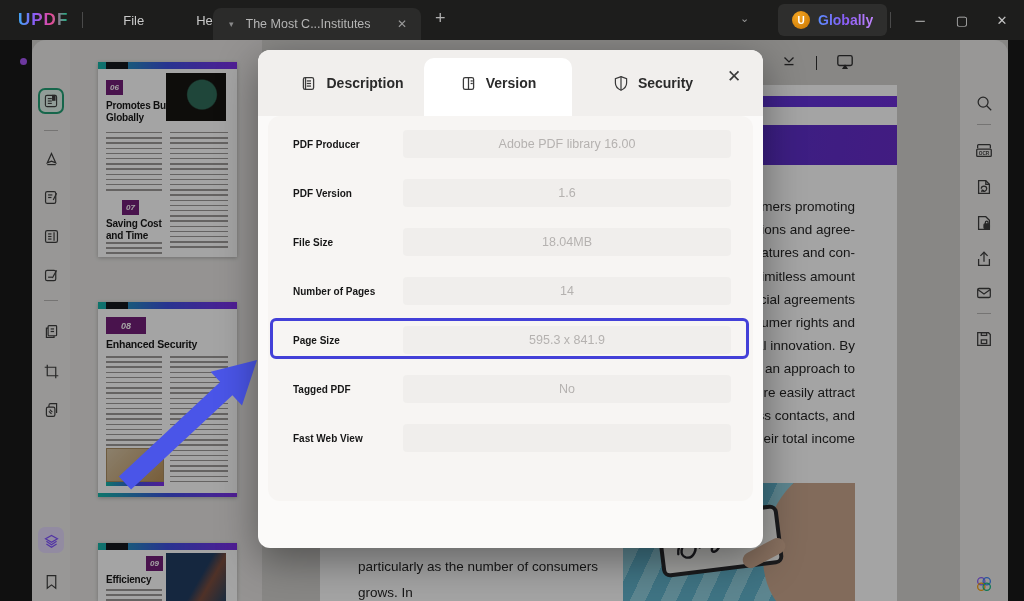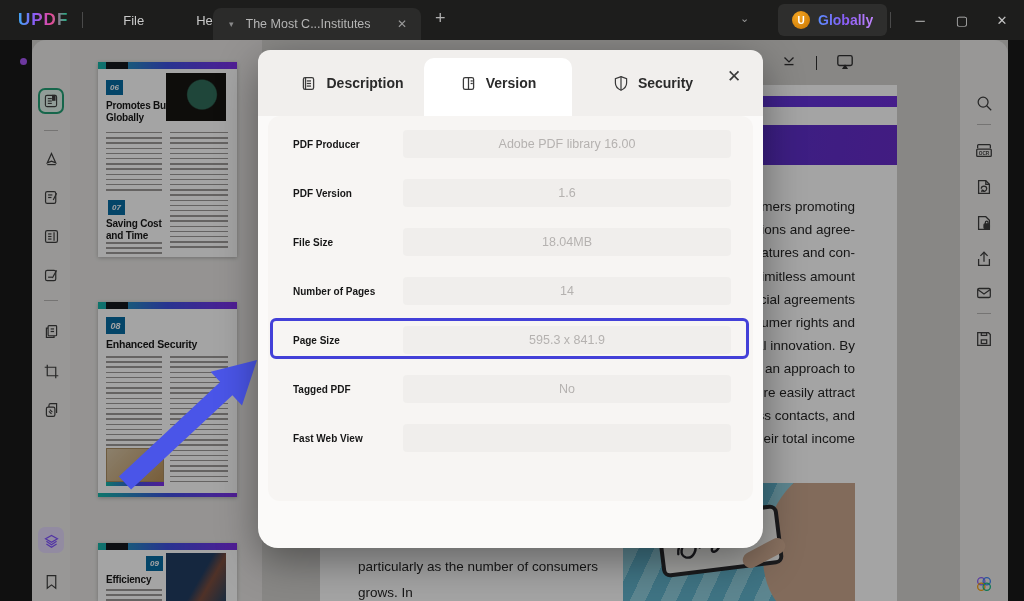--- a/index.html
+++ b/index.html
@@ -56,21 +56,21 @@
   .sel-purple svg { stroke:#7c4dff; }
 
   
   .thumb-panel { position:absolute; left:70px; top:40px; width:192px; height:561px;
     background:#e7e5e3; }
   .thumb { position:absolute; left:28px; width:139px; background:#fff;
     box-shadow:0 1px 4px rgba(0,0,0,.25); overflow:hidden; }
   .grad-bar { background:linear-gradient(90deg,#12b5a5,#3b4de0,#7c2ae8); }
   .thumb-head { position:relative; height:7px; }
   .thumb-logo { position:absolute; left:8px; top:0; width:22px; height:7px; background:#101418; }
-  .numbox { position:absolute; background:#0369a1; color:#fff; font-style:italic;
+  .numbox { position:absolute; background:#701a75; color:#fff; font-style:italic;
     font-weight:bold; font-size:8px; display:flex; align-items:center; justify-content:center; }
   .thumb-title { position:absolute; font-weight:800; color:#141414; line-height:1.18;
     letter-spacing:-0.2px; }
   .fakelines { position:absolute; background:repeating-linear-gradient(
     to bottom, #9b9997 0 1.5px, transparent 1.5px 5.2px); }
   .page-num { position:absolute; width:139px; left:28px; text-align:center;
     font-size:14px; color:#1c1c1c; }
 
   
   .doc-toolbar-icons { position:absolute; top:52px; z-index:4; display:flex;
@@ -97,21 +97,21 @@
     background:#caa58c; border-radius:50% 40% 40% 50%; transform:rotate(18deg); }
   .finger { position:absolute; left:118px; top:62px; width:46px; height:16px;
     background:#d4af94; border-radius:8px; transform:rotate(-28deg); }
 
   
   .overlay { position:absolute; left:0; top:40px; width:1024px; height:561px;
     background:rgba(8,8,8,0.37); z-index:10; }
   .arrow-svg { position:absolute; left:0; top:0; z-index:20; pointer-events:none; }
 
   .dialog { position:absolute; left:258px; top:50px; width:505px; height:498px;
-    background:#fbfaf9; border-radius:20px; z-index:30;
+    background:#fbfaf9; border-radius:12px; z-index:30;
     box-shadow:0 12px 40px rgba(0,0,0,.4); }
   .dlg-strip { position:absolute; left:0; top:0; width:505px; height:66px;
     background:#f1efed; border-radius:12px 12px 0 0; }
   .dlg-tab { position:absolute; top:0; height:66px; display:flex; align-items:center;
     gap:9px; font-size:14px; font-weight:700; color:#2b2b2b; justify-content:center; }
   .dlg-tab svg { stroke:#3a3a3a; fill:none; stroke-width:1.5; }
   .dlg-tab-active-bg { position:absolute; left:166px; top:8px; width:148px; height:58px;
     background:#fff; border-radius:10px 10px 0 0; }
   .dlg-close { position:absolute; left:727px; top:66px; font-size:17px; color:#3a3a3a;
     z-index:31; }
@@ -240,31 +240,31 @@
 
     <div class="thumb" style="top:22px; height:195px;">
       <div class="thumb-head grad-bar">
           <div class="thumb-logo"></div>
         </div>
       <div class="numbox" style="left:8px; top:18px; width:17px; height:15px;">06</div>
       <div class="thumb-title" style="left:8px; top:38px; width:92px; font-size:10px;">Promotes Business Globally</div>
       <div class="r" style="left:68px; top:11px; width:60px; height:48px; background:radial-gradient(circle at 60% 45%, #2d6b57 0 32%, #12100d 35%);"></div>
       <div class="fakelines" style="left:8px; top:70px; width:56px; height:62px;"></div>
       <div class="fakelines" style="left:72px; top:70px; width:58px; height:118px;"></div>
-      <div class="numbox" style="left:10px; top:138px; width:17px; height:15px;">07</div>
+      <div class="numbox" style="left:24px; top:138px; width:17px; height:15px;">07</div>
       <div class="thumb-title" style="left:8px; top:156px; width:70px; font-size:10px;">Saving Cost and Time</div>
       <div class="fakelines" style="left:8px; top:180px; width:56px; height:12px;"></div>
     </div>
     <div class="page-num" style="top:260px;">7</div>
 
     <div class="thumb" style="top:262px; height:195px;">
       <div class="thumb-head grad-bar">
           <div class="thumb-logo"></div>
         </div>
-      <div class="numbox" style="left:8px; top:15px; width:19px; height:17px; font-size:9px;">08</div>
+      <div class="numbox" style="left:8px; top:15px; width:40px; height:17px; font-size:9px;">08</div>
       <div class="thumb-title" style="left:8px; top:36px; width:120px; font-size:10.5px;">Enhanced Security</div>
       <div class="fakelines" style="left:8px; top:54px; width:56px; height:90px;"></div>
       <div class="fakelines" style="left:72px; top:54px; width:58px; height:126px;"></div>
       <div class="r" style="left:8px; top:146px; width:58px; height:34px; background:linear-gradient(135deg,#d9c7a8,#b98f56); box-shadow:inset 0 0 0 1px #a88a5e;"></div>
       <div class="r grad-bar" style="left:8px; top:180px; width:58px; height:4px;"></div>
       <div class="r grad-bar" style="left:0; top:191px; width:139px; height:4px;"></div>
     </div>
     <div class="page-num" style="top:502px;">8</div>
 
     <div class="thumb" style="top:503px; height:58px;">

